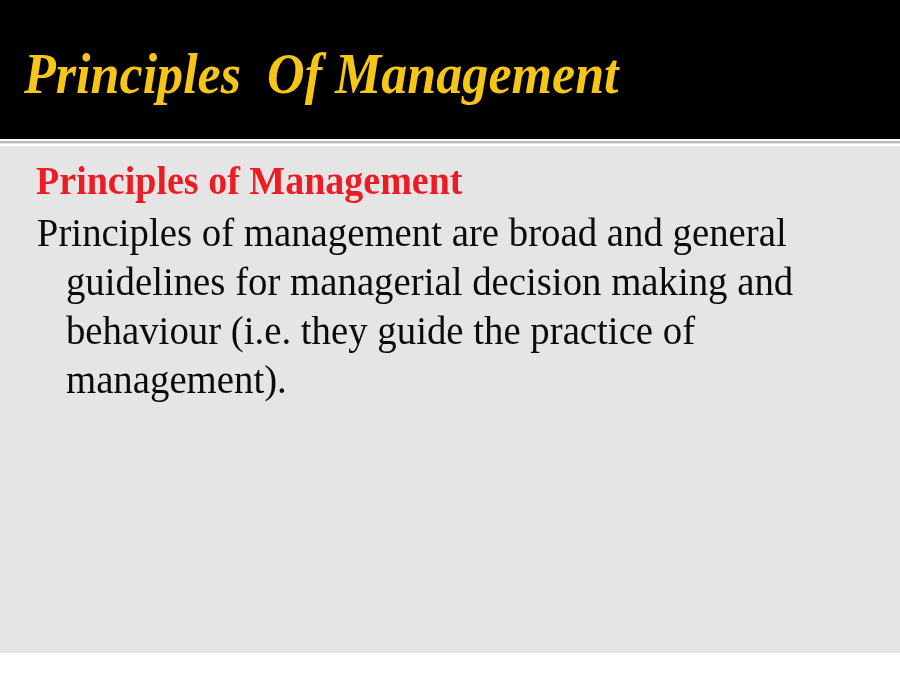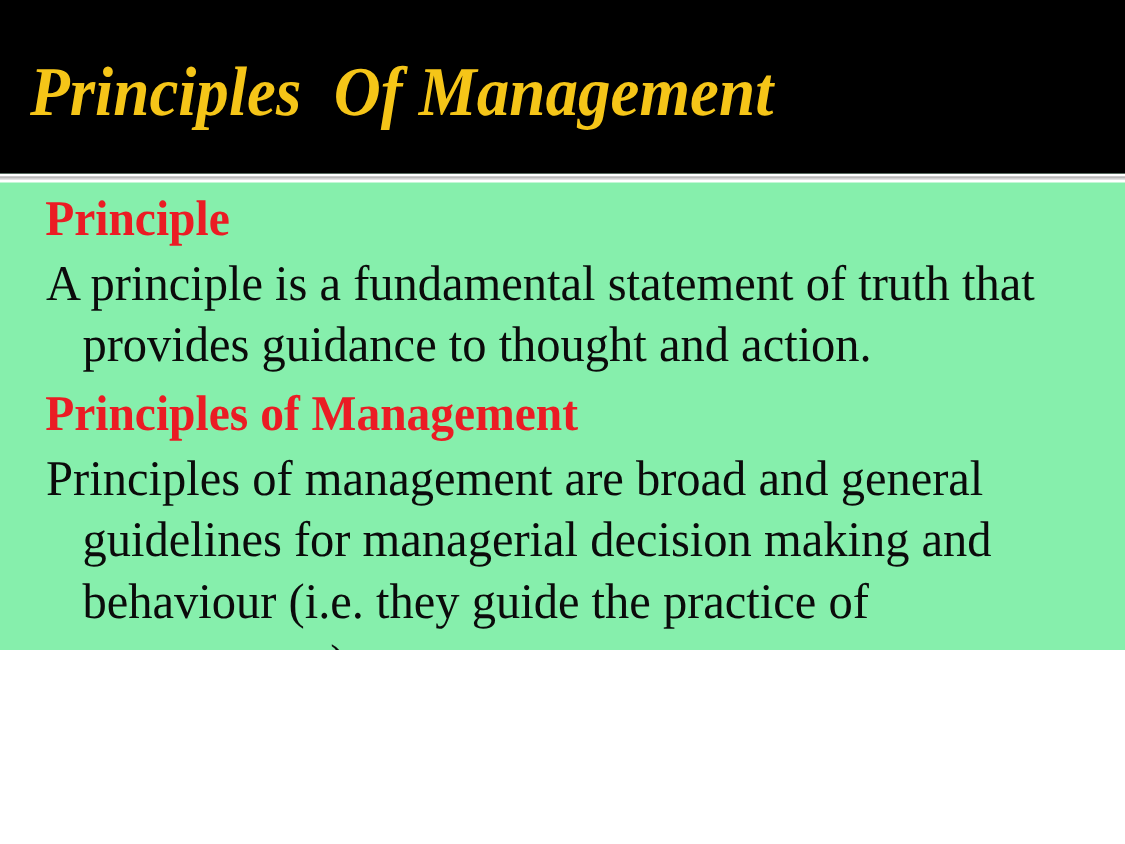--- a/index.html
+++ b/index.html
@@ -9,22 +9,22 @@
     padding: 0;
     background: #ffffff;
   }
   body {
     font-family: "Liberation Serif", "DejaVu Serif", serif;
   }
 
   .slide {
     position: relative;
     width: 900px;
-    height: 520px;
-    background: #86efac;
+    height: 653px;
+    background: #e5e5e5;
     overflow: hidden;
   }
 
   
   .slide-header {
     position: absolute;
     left: 0;
     top: 0;
     width: 900px;
     height: 139px;
@@ -129,24 +129,20 @@
     <h1 class="slide-title">Principles  Of Management</h1>
   </div>
 
   <div class="header-divider">
     <div class="rule-dark"></div>
     <div class="rule-light"></div>
   </div>
 
   <div class="slide-body">
 
-    <div class="section section-principle">
-      <h2 class="section-heading">Principle</h2>
-      <p class="section-body">A principle is a fundamental statement of truth that provides guidance to thought and action.</p>
-    </div>
 
     <div class="section section-pom">
       <h2 class="section-heading">Principles of Management</h2>
       <p class="section-body">Principles of management are broad and general guidelines for managerial decision making and behaviour (i.e. they guide the practice of management).</p>
     </div>
 
   </div>
 
 </div>
 

